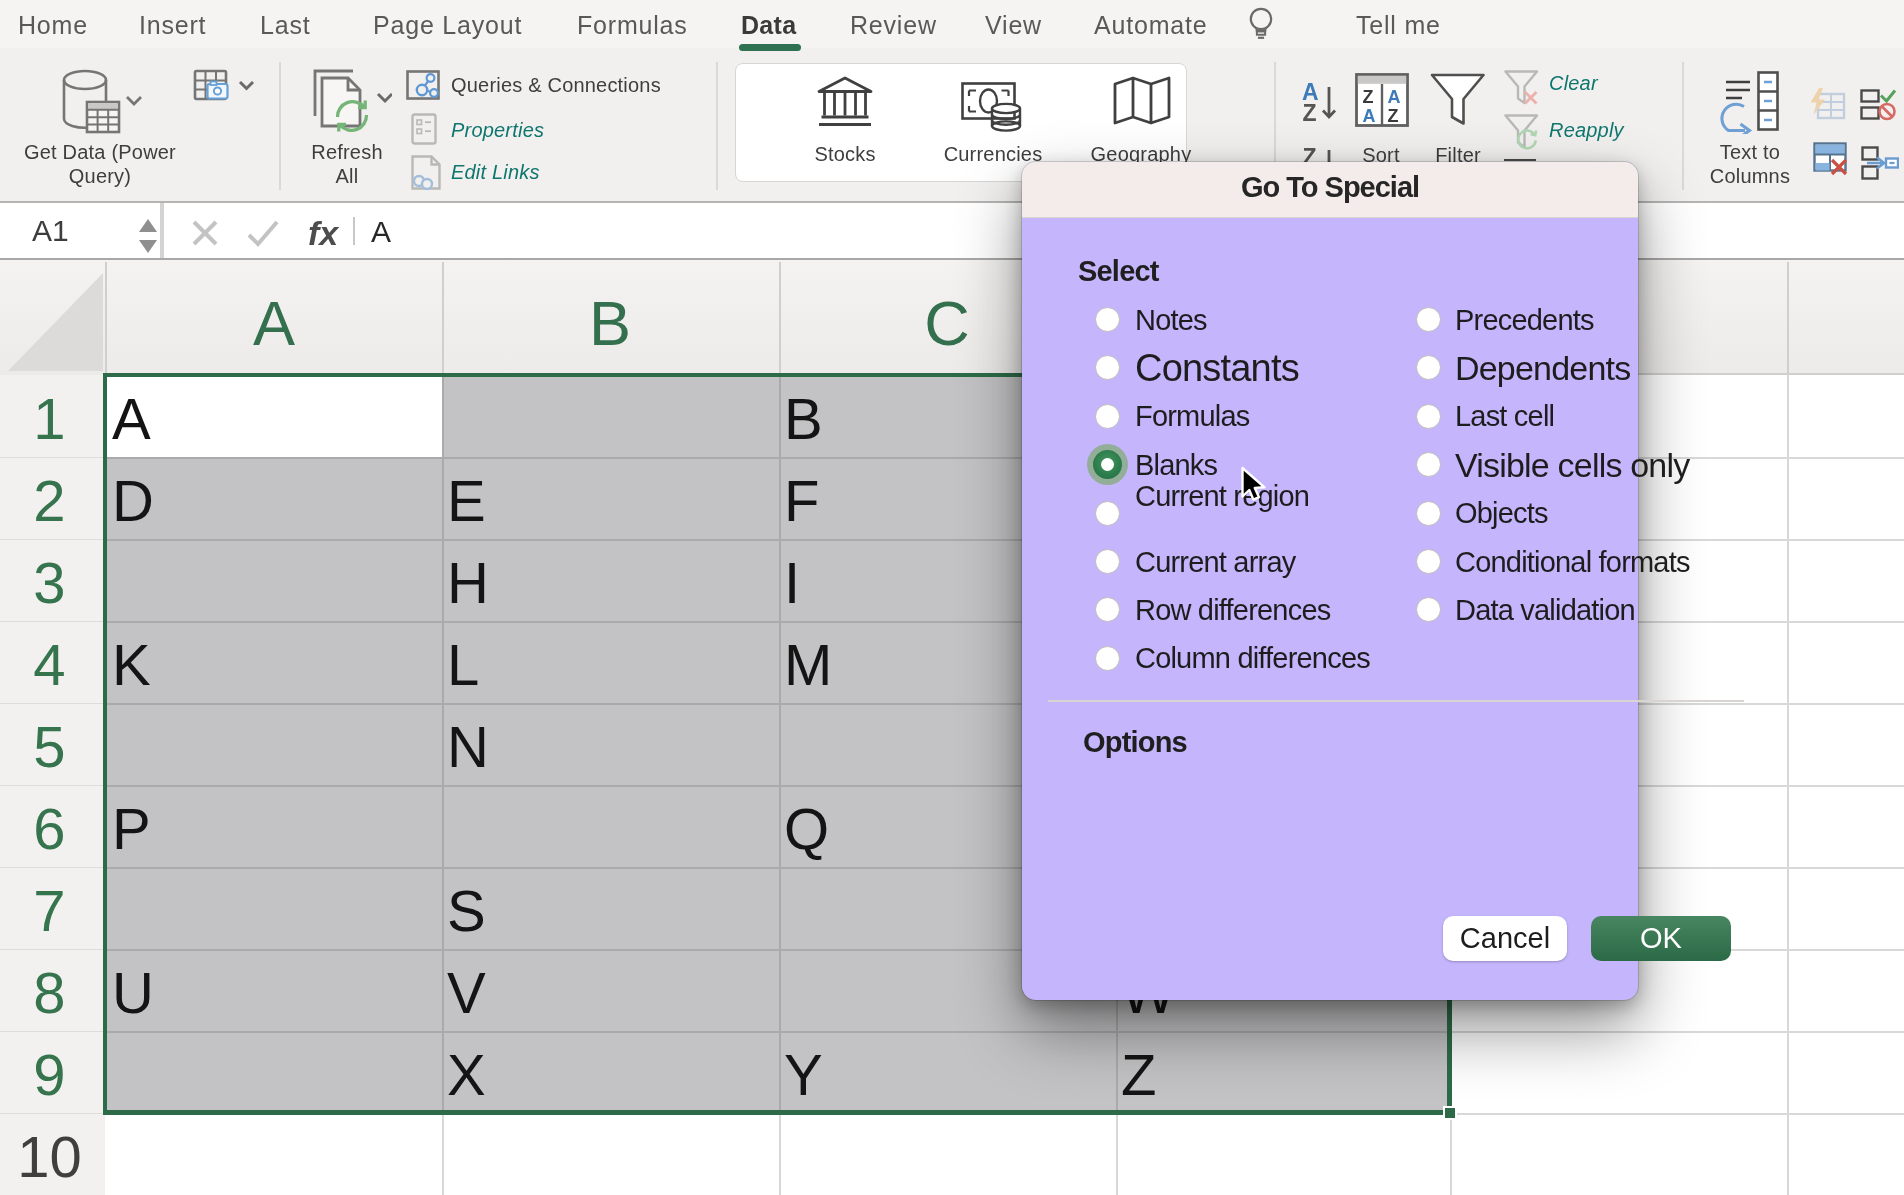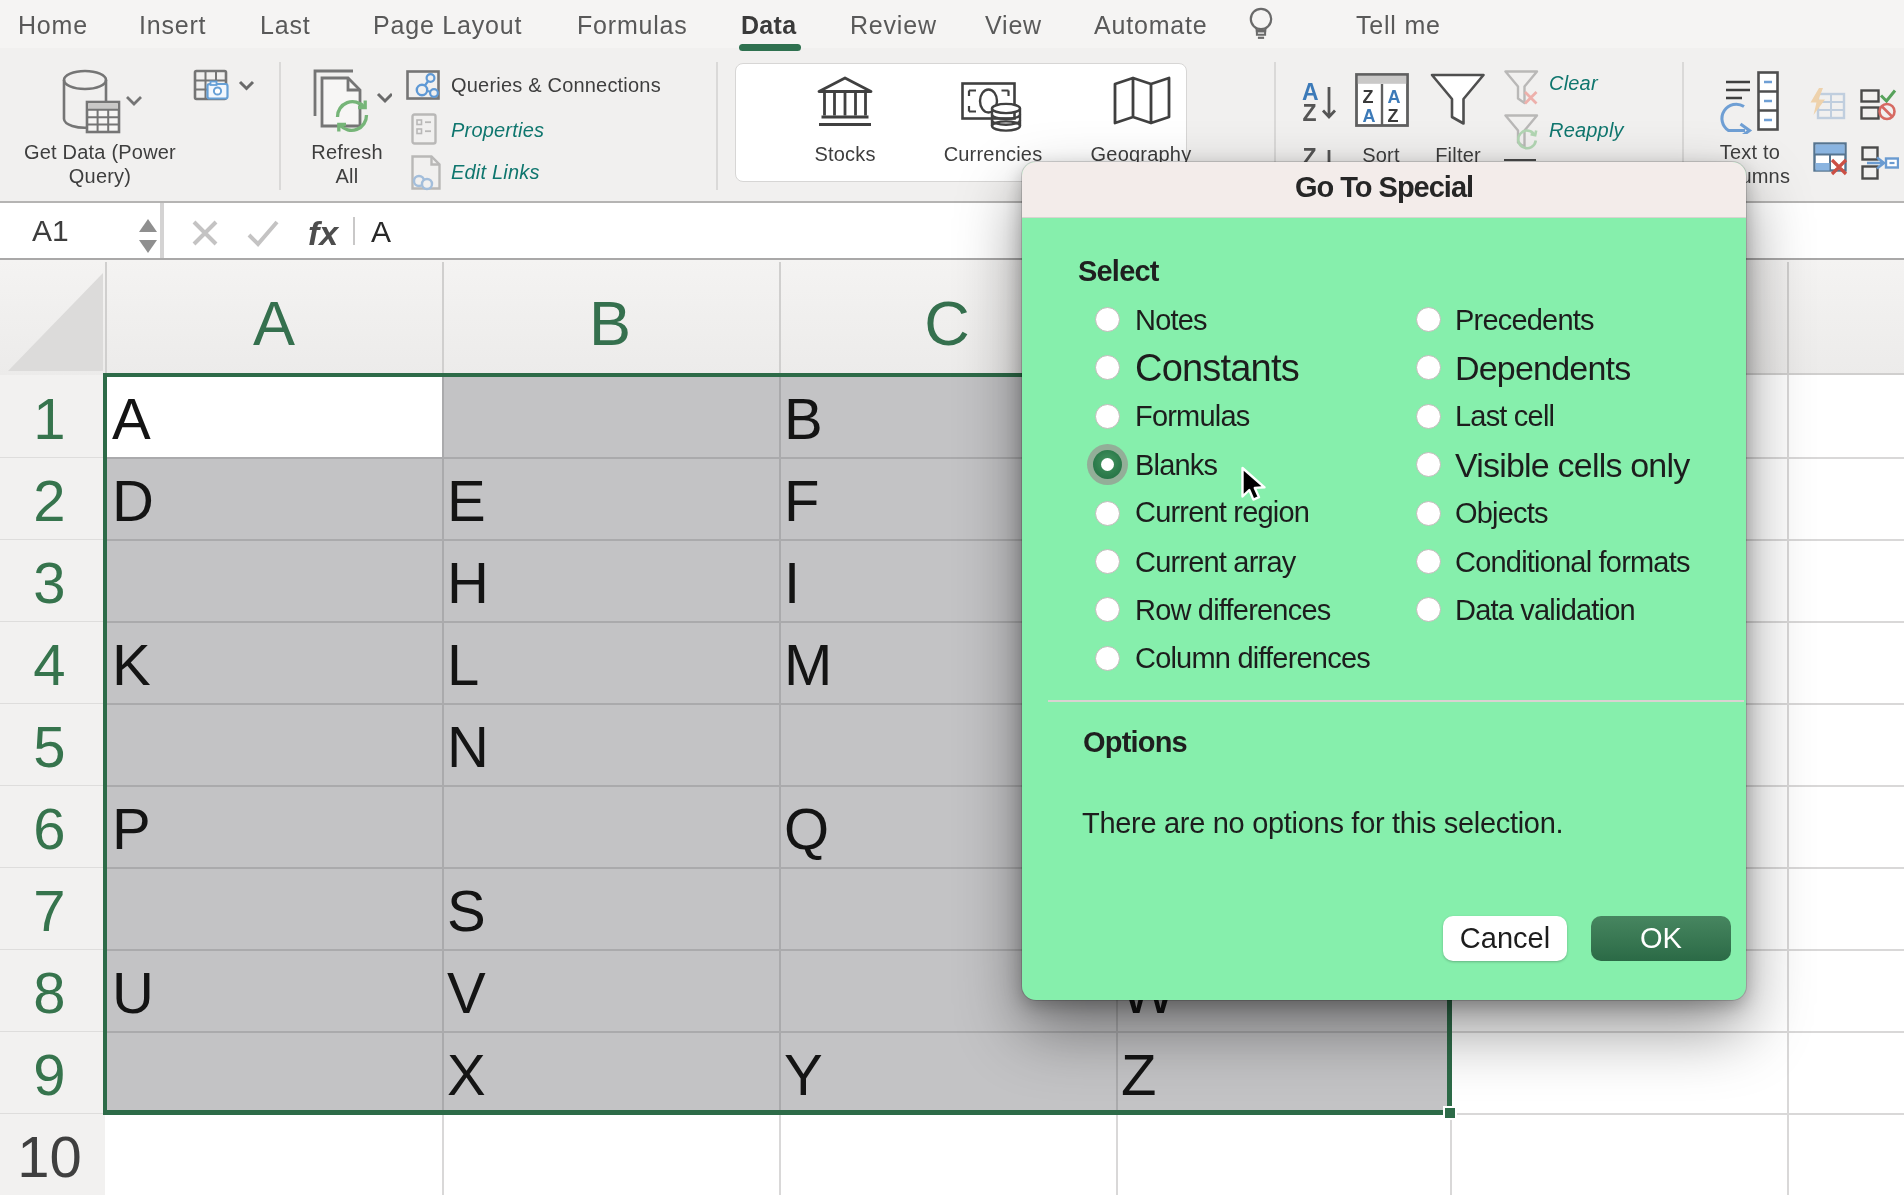--- a/index.html
+++ b/index.html
@@ -318,36 +318,36 @@
   <div class="cl" style="left:784px;top:540px">Q</div>
   <div class="cl" style="left:784px;top:786px">Y</div>
   <div class="cl" style="left:1121px;top:704px">W</div>
   <div class="cl" style="left:1121px;top:786px">Z</div>
   <div class="abs" style="left:103px;top:113px;width:1350px;height:4px;background:#2d6b48"></div>
   <div class="abs" style="left:103px;top:113px;width:4px;height:742px;background:#2d6b48"></div>
   <div class="abs" style="left:103px;top:850px;width:1350px;height:5px;background:#2d6b48"></div>
   <div class="abs" style="left:1447px;top:113px;width:5px;height:742px;background:#2d6b48"></div>
   <div class="abs" style="left:1443px;top:846px;width:14px;height:14px;background:#2d6b48;border:2px solid #fff;box-sizing:border-box"></div>
 </div>
-<div id="dialog" style="position:absolute;left:1022px;top:162px;width:724px;height:838px;background:#86efac;border-radius:14px;box-shadow:0 30px 65px rgba(0,0,0,.42),0 6px 18px rgba(0,0,0,.25),0 0 0 1px rgba(0,0,0,.14);">
+<div id="dialog" style="position:absolute;left:1022px;top:162px;width:616px;height:838px;background:#c4b5fd;border-radius:14px;box-shadow:0 30px 65px rgba(0,0,0,.42),0 6px 18px rgba(0,0,0,.25),0 0 0 1px rgba(0,0,0,.14);">
 <div style="position:absolute;left:0;top:0;width:100%;height:56px;background:#f3ecea;border-radius:14px 14px 0 0;border-bottom:1.5px solid #d9d3d1;box-sizing:border-box"></div>
 <div style="position:absolute;left:0;top:11px;width:100%;text-align:center;font-size:29px;line-height:29px;font-weight:bold;color:#262626;letter-spacing:-1px">Go To Special</div>
 <div style="position:absolute;left:56px;top:94px;font-size:29px;line-height:30px;font-weight:bold;color:#1f1f1f;letter-spacing:-0.8px">Select</div>
 <div style="position:absolute;left:72.5px;top:145px;width:25px;height:25px;border-radius:50%;background:#fff;border:1.5px solid #c1bcba;box-sizing:border-box"></div>
 <div style="position:absolute;left:113px;top:143.5px;font-size:29px;line-height:29px;color:#1d1d1d;letter-spacing:-0.8px;white-space:pre">Notes</div>
 <div style="position:absolute;left:72.5px;top:193.4px;width:25px;height:25px;border-radius:50%;background:#fff;border:1.5px solid #c1bcba;box-sizing:border-box"></div>
 <div style="position:absolute;left:113px;top:191.9px;font-size:38px;line-height:29px;color:#1d1d1d;letter-spacing:-0.8px;white-space:pre">Constants</div>
 <div style="position:absolute;left:72.5px;top:241.8px;width:25px;height:25px;border-radius:50%;background:#fff;border:1.5px solid #c1bcba;box-sizing:border-box"></div>
 <div style="position:absolute;left:113px;top:240.3px;font-size:29px;line-height:29px;color:#1d1d1d;letter-spacing:-0.8px;white-space:pre">Formulas</div>
 <div style="position:absolute;left:64.5px;top:282.2px;width:41px;height:41px;border-radius:50%;background:#93ae98"></div>
       <div style="position:absolute;left:70.5px;top:288.2px;width:29px;height:29px;border-radius:50%;background:radial-gradient(circle at 50% 42%,#459560 0%,#2e7d4d 55%,#206c42 100%)"></div>
       <div style="position:absolute;left:78.5px;top:296.2px;width:13px;height:13px;border-radius:50%;background:#fff"></div>
 <div style="position:absolute;left:113px;top:288.7px;font-size:29px;line-height:29px;color:#1d1d1d;letter-spacing:-0.8px;white-space:pre">Blanks</div>
 <div style="position:absolute;left:72.5px;top:338.6px;width:25px;height:25px;border-radius:50%;background:#fff;border:1.5px solid #c1bcba;box-sizing:border-box"></div>
-<div style="position:absolute;left:113px;top:336px;font-size:29px;line-height:29px;color:#1d1d1d;letter-spacing:-0.8px;white-space:pre">Current region</div>
+<div style="position:absolute;left:113px;top:320px;font-size:29px;line-height:29px;color:#1d1d1d;letter-spacing:-0.8px;white-space:pre">Current region</div>
 <div style="position:absolute;left:72.5px;top:387px;width:25px;height:25px;border-radius:50%;background:#fff;border:1.5px solid #c1bcba;box-sizing:border-box"></div>
 <div style="position:absolute;left:113px;top:385.5px;font-size:29px;line-height:29px;color:#1d1d1d;letter-spacing:-0.8px;white-space:pre">Current array</div>
 <div style="position:absolute;left:72.5px;top:435.4px;width:25px;height:25px;border-radius:50%;background:#fff;border:1.5px solid #c1bcba;box-sizing:border-box"></div>
 <div style="position:absolute;left:113px;top:433.9px;font-size:29px;line-height:29px;color:#1d1d1d;letter-spacing:-0.8px;white-space:pre">Row differences</div>
 <div style="position:absolute;left:72.5px;top:483.8px;width:25px;height:25px;border-radius:50%;background:#fff;border:1.5px solid #c1bcba;box-sizing:border-box"></div>
 <div style="position:absolute;left:113px;top:482.3px;font-size:29px;line-height:29px;color:#1d1d1d;letter-spacing:-0.8px;white-space:pre">Column differences</div>
 <div style="position:absolute;left:394.0px;top:145px;width:25px;height:25px;border-radius:50%;background:#fff;border:1.5px solid #c1bcba;box-sizing:border-box"></div>
 <div style="position:absolute;left:433px;top:143.5px;font-size:29px;line-height:29px;color:#1d1d1d;letter-spacing:-0.8px;white-space:pre">Precedents</div>
 <div style="position:absolute;left:394.0px;top:193.4px;width:25px;height:25px;border-radius:50%;background:#fff;border:1.5px solid #c1bcba;box-sizing:border-box"></div>
 <div style="position:absolute;left:433px;top:191.9px;font-size:34px;line-height:29px;color:#1d1d1d;letter-spacing:-0.8px;white-space:pre">Dependents</div>
@@ -356,19 +356,18 @@
 <div style="position:absolute;left:394.0px;top:290.2px;width:25px;height:25px;border-radius:50%;background:#fff;border:1.5px solid #c1bcba;box-sizing:border-box"></div>
 <div style="position:absolute;left:433px;top:288.7px;font-size:34px;line-height:29px;color:#1d1d1d;letter-spacing:-0.8px;white-space:pre">Visible cells only</div>
 <div style="position:absolute;left:394.0px;top:338.6px;width:25px;height:25px;border-radius:50%;background:#fff;border:1.5px solid #c1bcba;box-sizing:border-box"></div>
 <div style="position:absolute;left:433px;top:337.1px;font-size:29px;line-height:29px;color:#1d1d1d;letter-spacing:-0.8px;white-space:pre">Objects</div>
 <div style="position:absolute;left:394.0px;top:387px;width:25px;height:25px;border-radius:50%;background:#fff;border:1.5px solid #c1bcba;box-sizing:border-box"></div>
 <div style="position:absolute;left:433px;top:385.5px;font-size:29px;line-height:29px;color:#1d1d1d;letter-spacing:-0.8px;white-space:pre">Conditional formats</div>
 <div style="position:absolute;left:394.0px;top:435.4px;width:25px;height:25px;border-radius:50%;background:#fff;border:1.5px solid #c1bcba;box-sizing:border-box"></div>
 <div style="position:absolute;left:433px;top:433.9px;font-size:29px;line-height:29px;color:#1d1d1d;letter-spacing:-0.8px;white-space:pre">Data validation</div>
 <div style="position:absolute;left:26px;top:538px;width:696px;height:1.5px;background:#d9d3d1"></div>
 <div style="position:absolute;left:61px;top:565px;font-size:29px;line-height:30px;font-weight:bold;color:#1f1f1f;letter-spacing:-0.8px">Options</div>
-<div style="position:absolute;left:60px;top:646px;font-size:29px;line-height:30px;color:#1d1d1d;letter-spacing:-0.3px">There are no options for this selection.</div>
 <div style="position:absolute;left:421px;top:754px;width:124px;height:45px;background:#fff;border-radius:10px;box-shadow:0 1px 2.5px rgba(0,0,0,.25);text-align:center;font-size:29px;line-height:45px;color:#1d1d1d">Cancel</div>
 <div style="position:absolute;left:569px;top:754px;width:140px;height:45px;background:linear-gradient(#478660,#2b6a46);border-radius:10px;text-align:center;font-size:29px;line-height:45px;color:#fff">OK</div>
 </div>
 <svg style="position:absolute;left:1239px;top:466px" width="30" height="37" viewBox="0 0 30 37">
 <path d="M3.5 2 V30.5 L10.3 24 L14.4 33.6 L20 31.2 L15.8 21.9 L25.5 21.3 Z" fill="#000" stroke="#fff" stroke-width="2.4" stroke-linejoin="round"></path>
     </svg>
 </div>
 </body></html>

